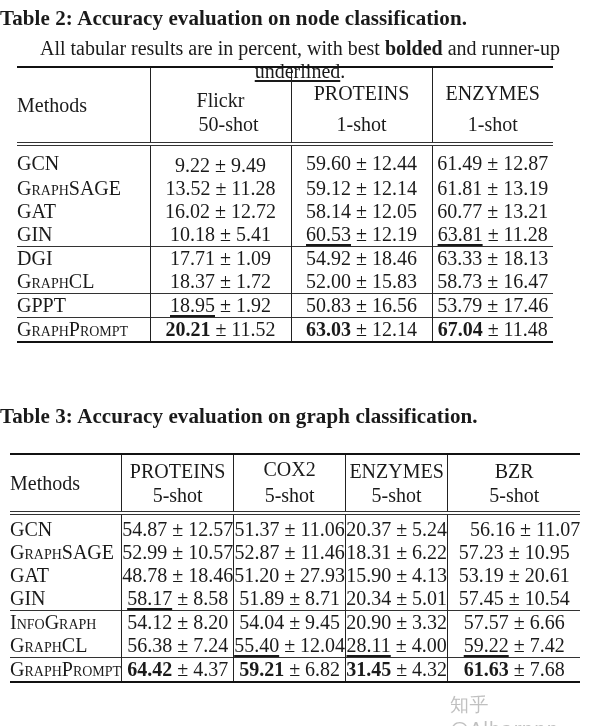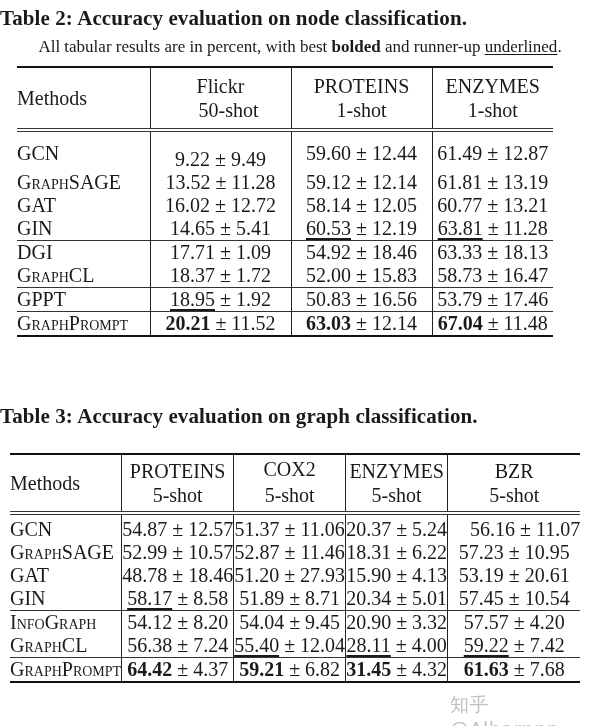--- a/index.html
+++ b/index.html
@@ -1,20 +1,20 @@
 <!DOCTYPE html>
 <html><head>
 <meta charset="utf-8">
 <style>
   html, body { margin:0; padding:0; background:#ffffff; }
   body { width:600px; height:726px; position:relative; overflow:hidden;
          font-family:"Liberation Serif","DejaVu Serif",serif; color:#1a1a1a; }
   .caption { position:absolute; left:0; width:600px; 
              font-weight:bold; font-size:21px; letter-spacing:0.1px; }
-  .note { position:absolute; left:0; width:600px; text-align:center; font-size:17px; top:37px; }
+  .note { position:absolute; left:0; width:600px; text-align:center; font-size:20px; top:37px; }
   .note b { font-weight:bold; }
   .note u { text-decoration:underline; text-underline-offset:2px; }
   table { position:absolute; border-collapse:collapse; font-size:20px; }
   td { padding:0; white-space:nowrap; height:23px; line-height:23px; }
   .m { text-align:left; }
   .c { text-align:center; }
   .vl { border-left:1px solid #222; }
   .sc { font-variant:small-caps; }
   .b { font-weight:bold; }
   .u { text-decoration:underline; text-underline-offset:3px; }
@@ -36,52 +36,52 @@
 <table style="left:17px; top:66px; width:536px;">
   <colgroup>
       <col style="width:133px">
       <col style="width:141px">
       <col style="width:141px">
       <col style="width:121px">
     </colgroup>
   <tbody>
       <tr class="top hdr">
     <td class="m" rowspan="2" style="border-bottom:4px double #333;">Methods</td>
-    <td class="c vl" style="padding-top:6px;margin-top:31px;">Flickr</td>
+    <td class="c vl" style="padding-top:20px;margin-top:31px;">Flickr</td>
     <td class="c vl" style="padding-top:6px;">PROTEINS</td>
     <td class="c vl" style="padding-top:6px;">ENZYMES</td>
   </tr>
   <tr class="hdrend hdr">
     <td class="c vl" style="padding-bottom:6px;padding-left:16px;">50-shot</td>
     <td class="c vl" style="padding-bottom:6px;">1-shot</td>
     <td class="c vl" style="padding-bottom:6px;">1-shot</td>
   </tr>
   </tbody>
     <tbody id="t2body">
       <tr>
         <td class="m" style="padding-top: 4px;">GCN</td>
-        <td class="c vl" style="padding-top: 16px;"><span>9.22</span> <span>± 9.49</span></td>
+        <td class="c vl" style="padding-top: 8px;"><span>9.22</span> <span>± 9.49</span></td>
         <td class="c vl" style="padding-top: 4px;"><span>59.60</span> <span>± 12.44</span></td>
         <td class="c vl" style="padding-top: 4px;"><span>61.49</span> <span>± 12.87</span></td>
       </tr>
       <tr>
         <td class="m sc">GraphSAGE</td>
         <td class="c vl"><span>13.52</span> <span>± 11.28</span></td>
         <td class="c vl"><span>59.12</span> <span>± 12.14</span></td>
         <td class="c vl"><span>61.81</span> <span>± 13.19</span></td>
       </tr>
       <tr>
         <td class="m">GAT</td>
         <td class="c vl"><span>16.02</span> <span>± 12.72</span></td>
         <td class="c vl"><span>58.14</span> <span>± 12.05</span></td>
         <td class="c vl"><span>60.77</span> <span>± 13.21</span></td>
       </tr>
       <tr>
         <td class="m">GIN</td>
-        <td class="c vl"><span>14.65</span> <span>± 5.41</span></td>
+        <td class="c vl"><span>10.18</span> <span>± 5.41</span></td>
         <td class="c vl"><span class="u">60.53</span> <span>± 12.19</span></td>
         <td class="c vl"><span class="u">63.81</span> <span>± 11.28</span></td>
       </tr>
       <tr class="grp">
         <td class="m">DGI</td>
         <td class="c vl"><span>17.71</span> <span>± 1.09</span></td>
         <td class="c vl"><span>54.92</span> <span>± 18.46</span></td>
         <td class="c vl"><span>63.33</span> <span>± 18.13</span></td>
       </tr>
       <tr>
@@ -157,21 +157,21 @@
         <td class="c vl"><span class="u">58.17</span> <span>± 8.58</span></td>
         <td class="c vl"><span>51.89</span> <span>± 8.71</span></td>
         <td class="c vl"><span>20.34</span> <span>± 5.01</span></td>
         <td class="c vl"><span>57.45</span> <span>± 10.54</span></td>
       </tr>
       <tr class="grp">
         <td class="m sc">InfoGraph</td>
         <td class="c vl"><span>54.12</span> <span>± 8.20</span></td>
         <td class="c vl"><span>54.04</span> <span>± 9.45</span></td>
         <td class="c vl"><span>20.90</span> <span>± 3.32</span></td>
-        <td class="c vl"><span>57.57</span> <span>± 4.20</span></td>
+        <td class="c vl"><span>57.57</span> <span>± 6.66</span></td>
       </tr>
       <tr>
         <td class="m sc">GraphCL</td>
         <td class="c vl"><span>56.38</span> <span>± 7.24</span></td>
         <td class="c vl"><span class="u">55.40</span> <span>± 12.04</span></td>
         <td class="c vl"><span class="u">28.11</span> <span>± 4.00</span></td>
         <td class="c vl"><span class="u">59.22</span> <span>± 7.42</span></td>
       </tr>
       <tr class="grp last">
         <td class="m sc">GraphPrompt</td>

